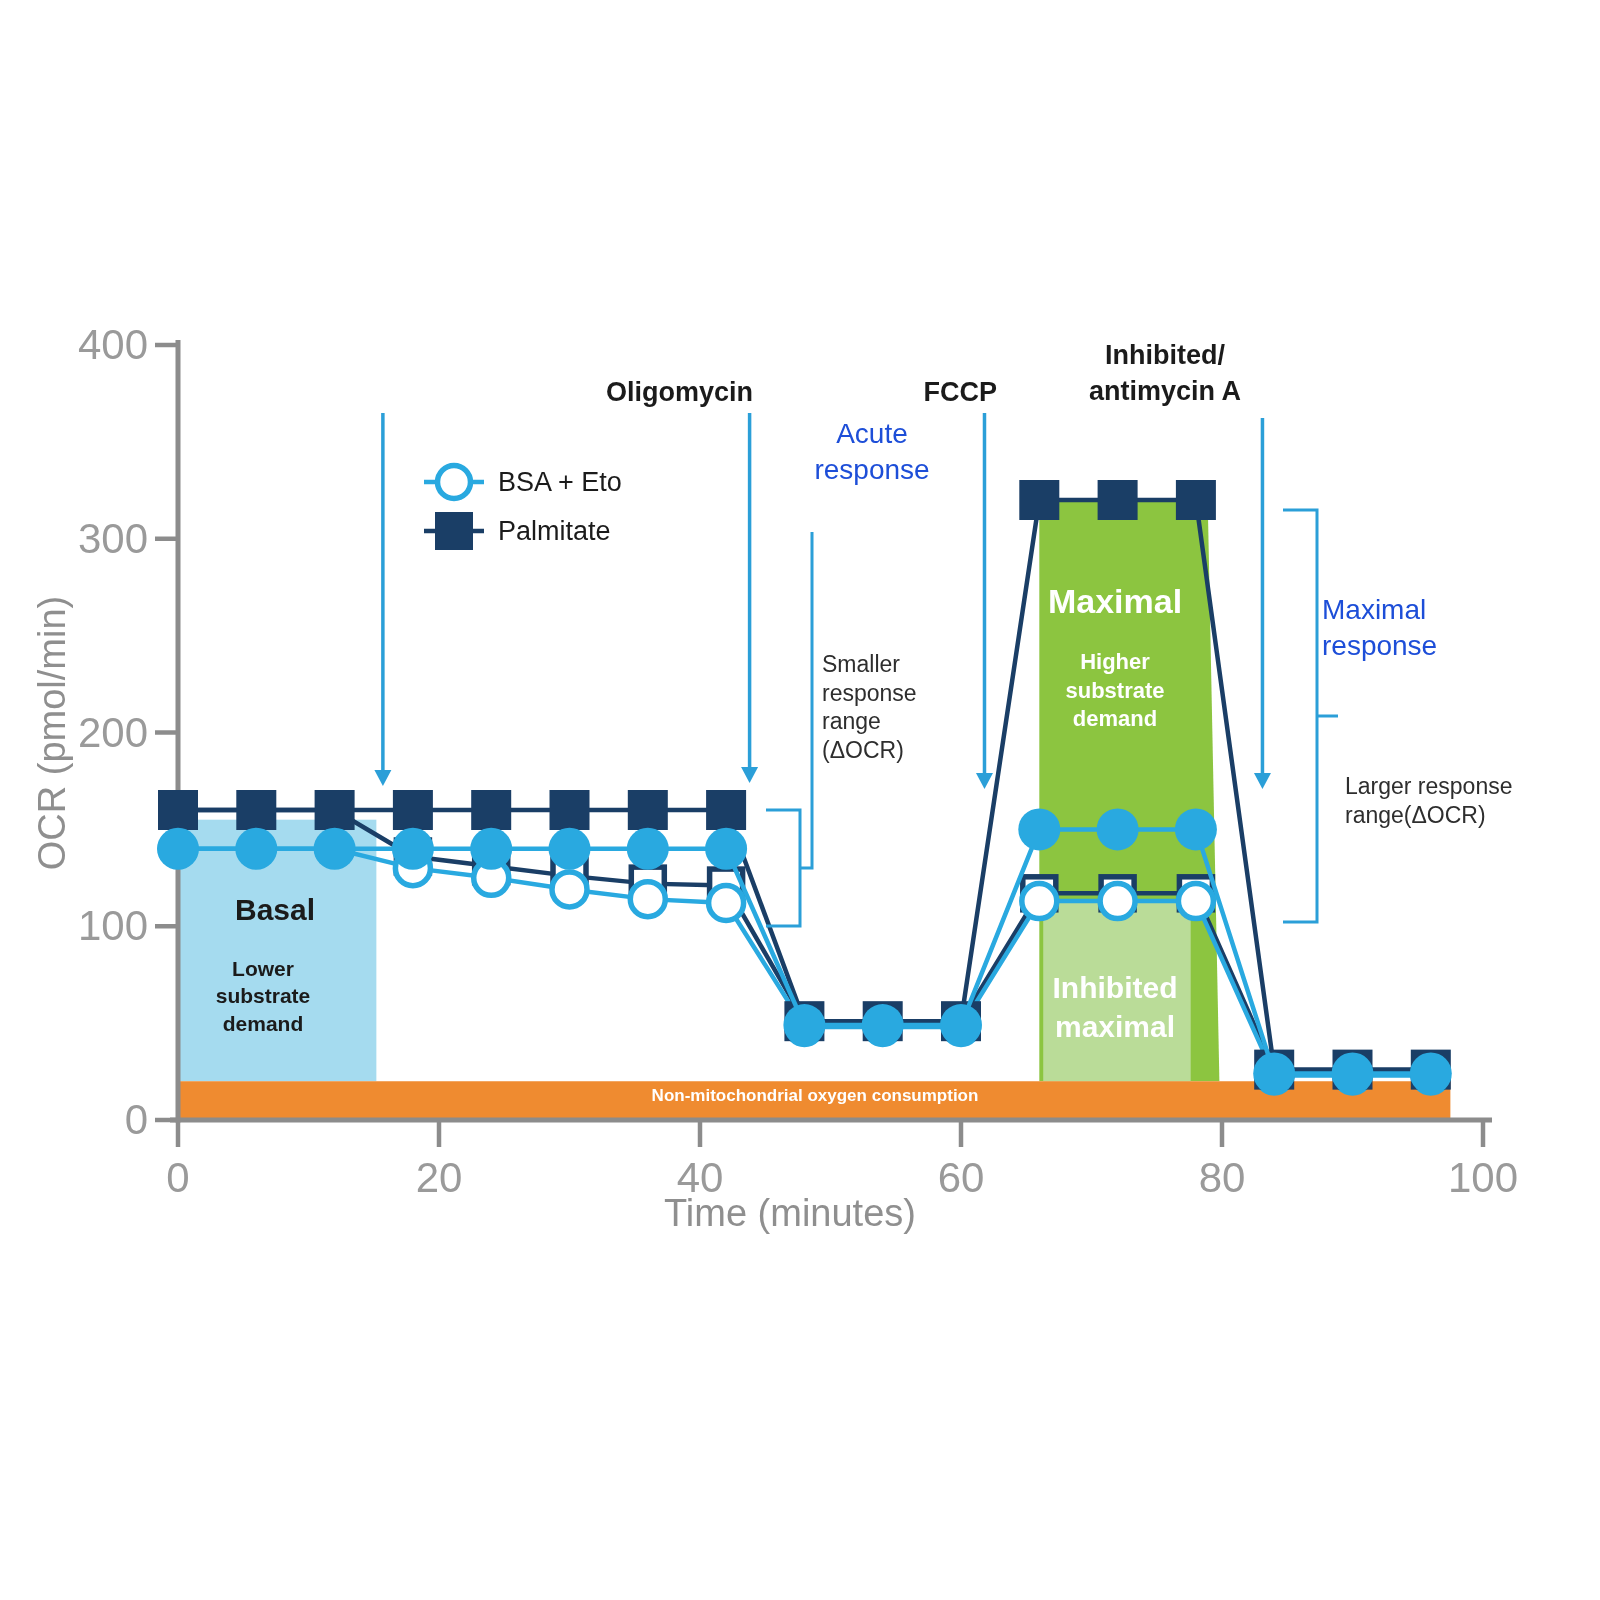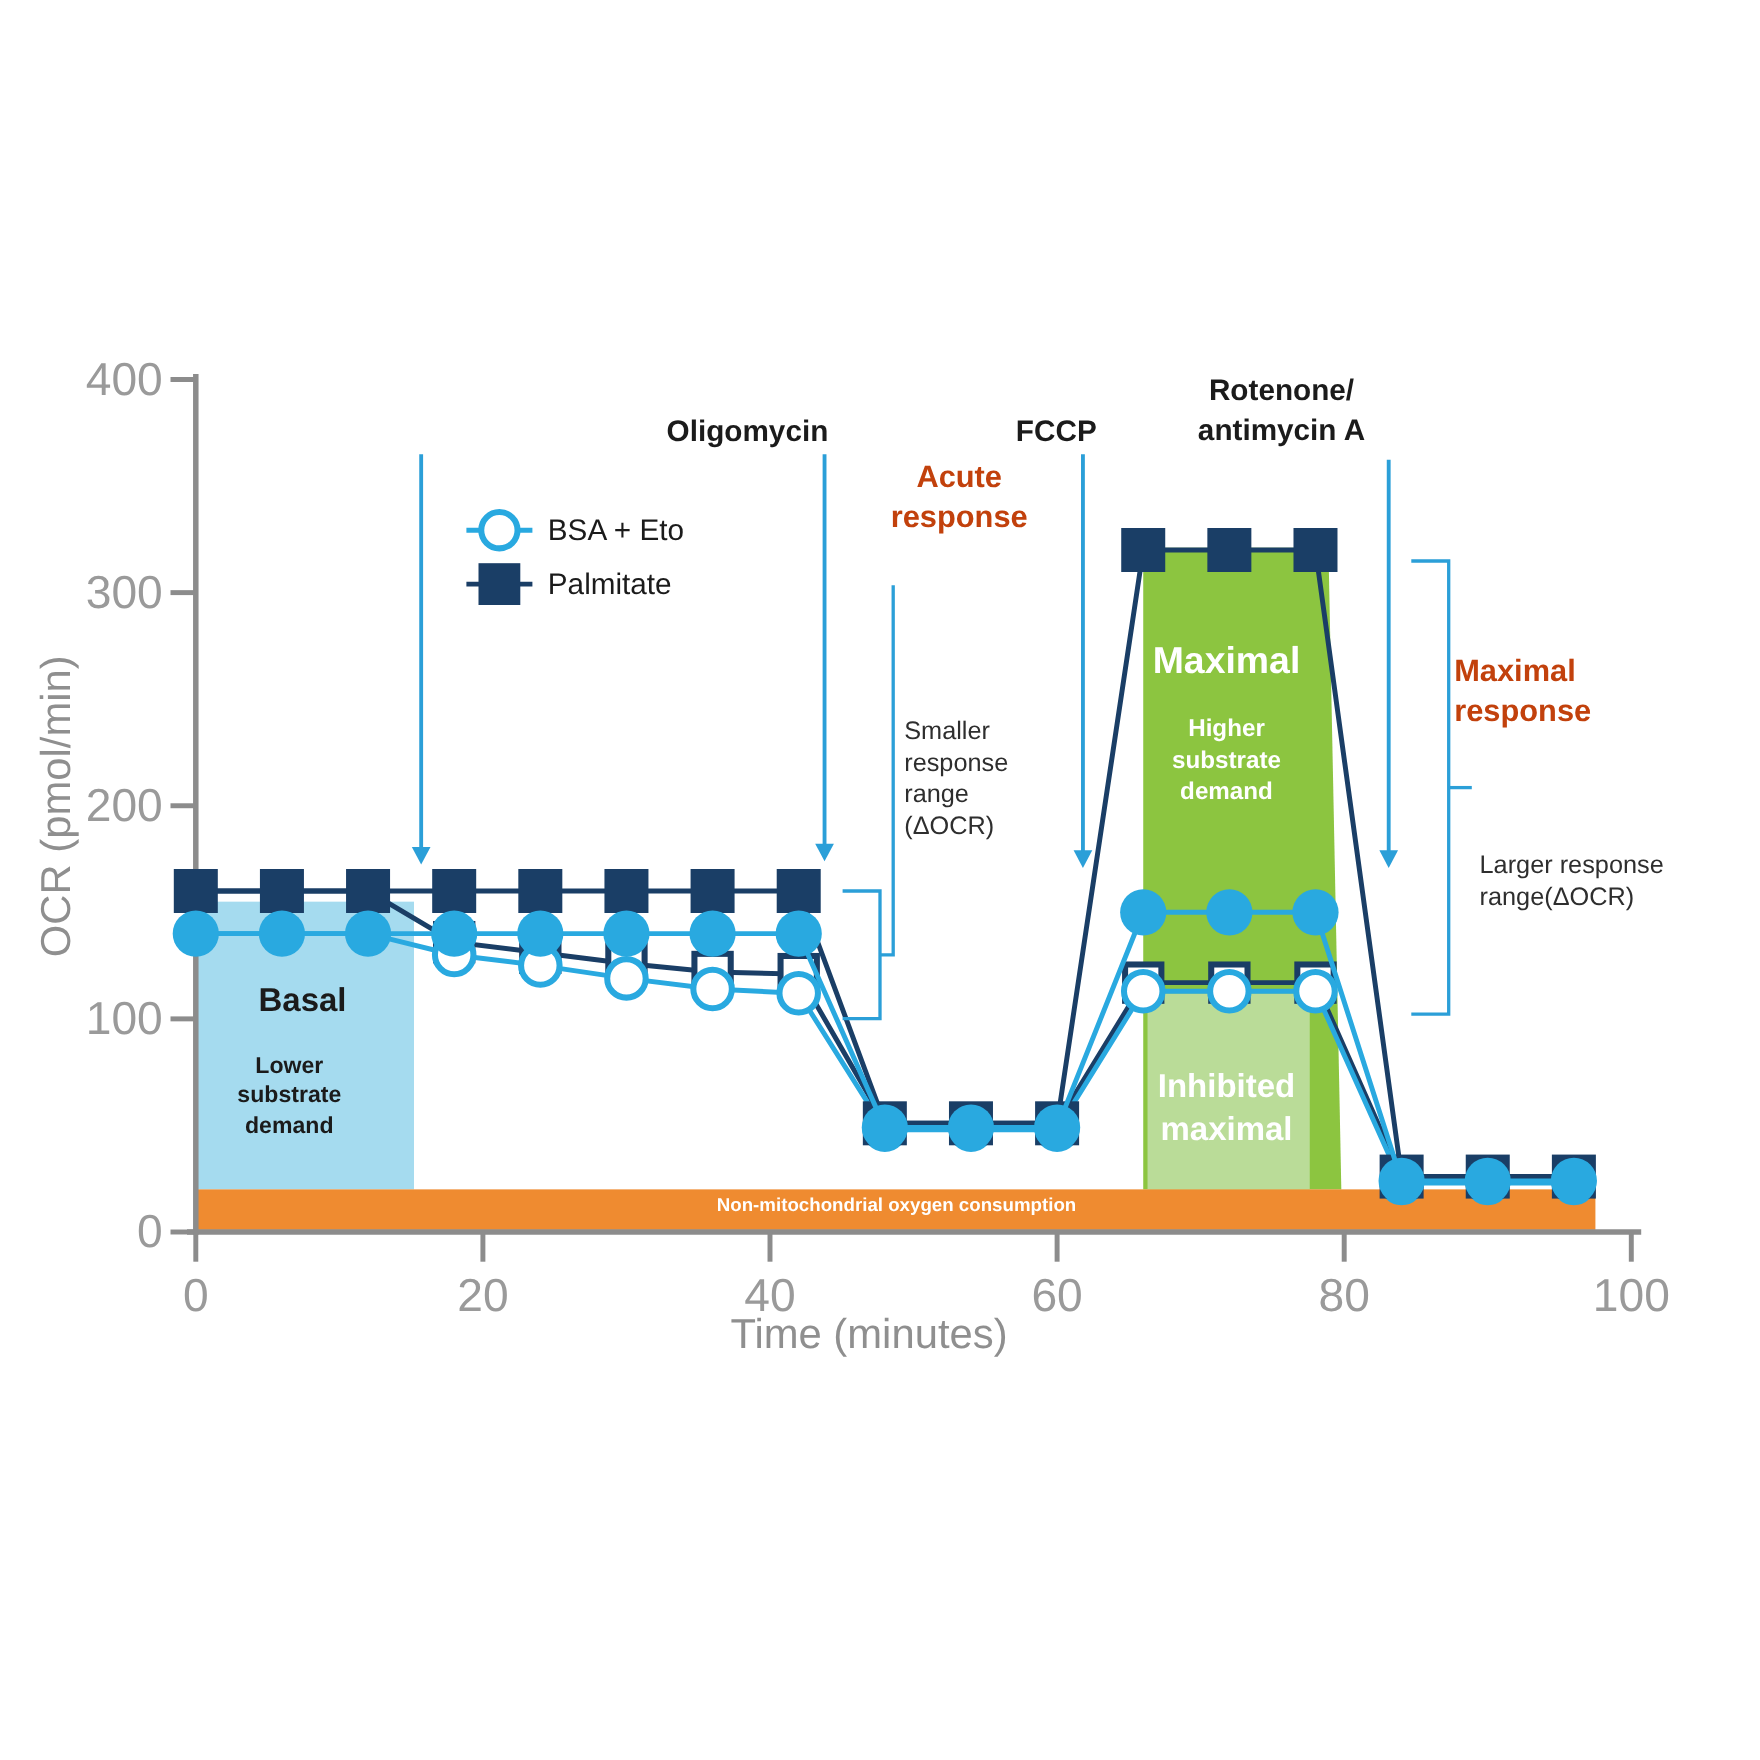--- a/index.html
+++ b/index.html
@@ -4,21 +4,21 @@
 <style>
   html,body{margin:0;padding:0;background:#fff;}
   body{width:1600px;height:1600px;overflow:hidden;font-family:"Liberation Sans",sans-serif;}
   .canvas{position:relative;width:1600px;height:1600px;background:#fff;}
   #chart{position:absolute;left:0;top:0;}
   .abs{position:absolute;}
   .pre{white-space:pre-line;}
   .inj-label{font-weight:700;font-size:27px;color:#1b1b1b;line-height:1.33;}
   .right{text-align:right;}
   .center{text-align:center;}
-  .blue-heading{font-weight:700;font-size:28px;color:#c2410c;line-height:1.28;}
+  .blue-heading{font-weight:400;font-size:28px;color:#1d4ed8;line-height:1.28;}
   .gray-body{font-weight:500;font-size:23px;color:#2e2e2e;line-height:1.24;}
   .basal-title{font-weight:700;font-size:30px;color:#1b1b1b;}
   .basal-sub{font-weight:700;font-size:21px;color:#1b1b1b;line-height:1.3;}
   .box-title{font-weight:700;font-size:34px;color:#fff;}
   .box-sub{font-weight:700;font-size:22px;color:#fff;line-height:1.3;}
   .inhibited{font-weight:700;font-size:30px;color:#fff;line-height:1.3;}
   .nonmito{font-weight:700;font-size:17px;color:#fff;}
   .axis-title{font-size:38px;color:#8f8f8f;font-weight:400;}
   .ylab{transform:translate(-50%,-50%) rotate(-90deg);}
   #legend{position:absolute;left:422px;top:460px;}
@@ -164,21 +164,21 @@
         <polyline points="1283,510 1317,510 1317,922 1283,922" fill="none" stroke="#2B9FD8" stroke-width="3"></polyline>
         <polyline points="1317,716 1338,716" fill="none" stroke="#2B9FD8" stroke-width="3"></polyline>
       </g>
     </svg>
 
   <div class="abs axis-title ylab" style="left:52px;top:733px;">OCR (pmol/min)</div>
   <div class="abs axis-title" style="left:660px;top:1192px;width:260px;text-align:center;">Time (minutes)</div>
 
   <div class="abs inj-label right" style="right:847px;top:375px;">Oligomycin</div>
   <div class="abs inj-label right" style="right:603px;top:375px;">FCCP</div>
-  <div class="abs inj-label pre center" style="left:1040px;top:338px;width:250px;">Rotenone/
+  <div class="abs inj-label pre center" style="left:1040px;top:338px;width:250px;">Inhibited/
 antimycin A</div>
 
   <div class="abs blue-heading pre center" style="left:782px;top:416px;width:180px;">Acute
 response</div>
   <div class="abs gray-body pre" style="left:822px;top:650px;">Smaller
 response
 range
 (ΔOCR)</div>
 
   <div class="abs blue-heading pre" style="left:1322px;top:592px;">Maximal

